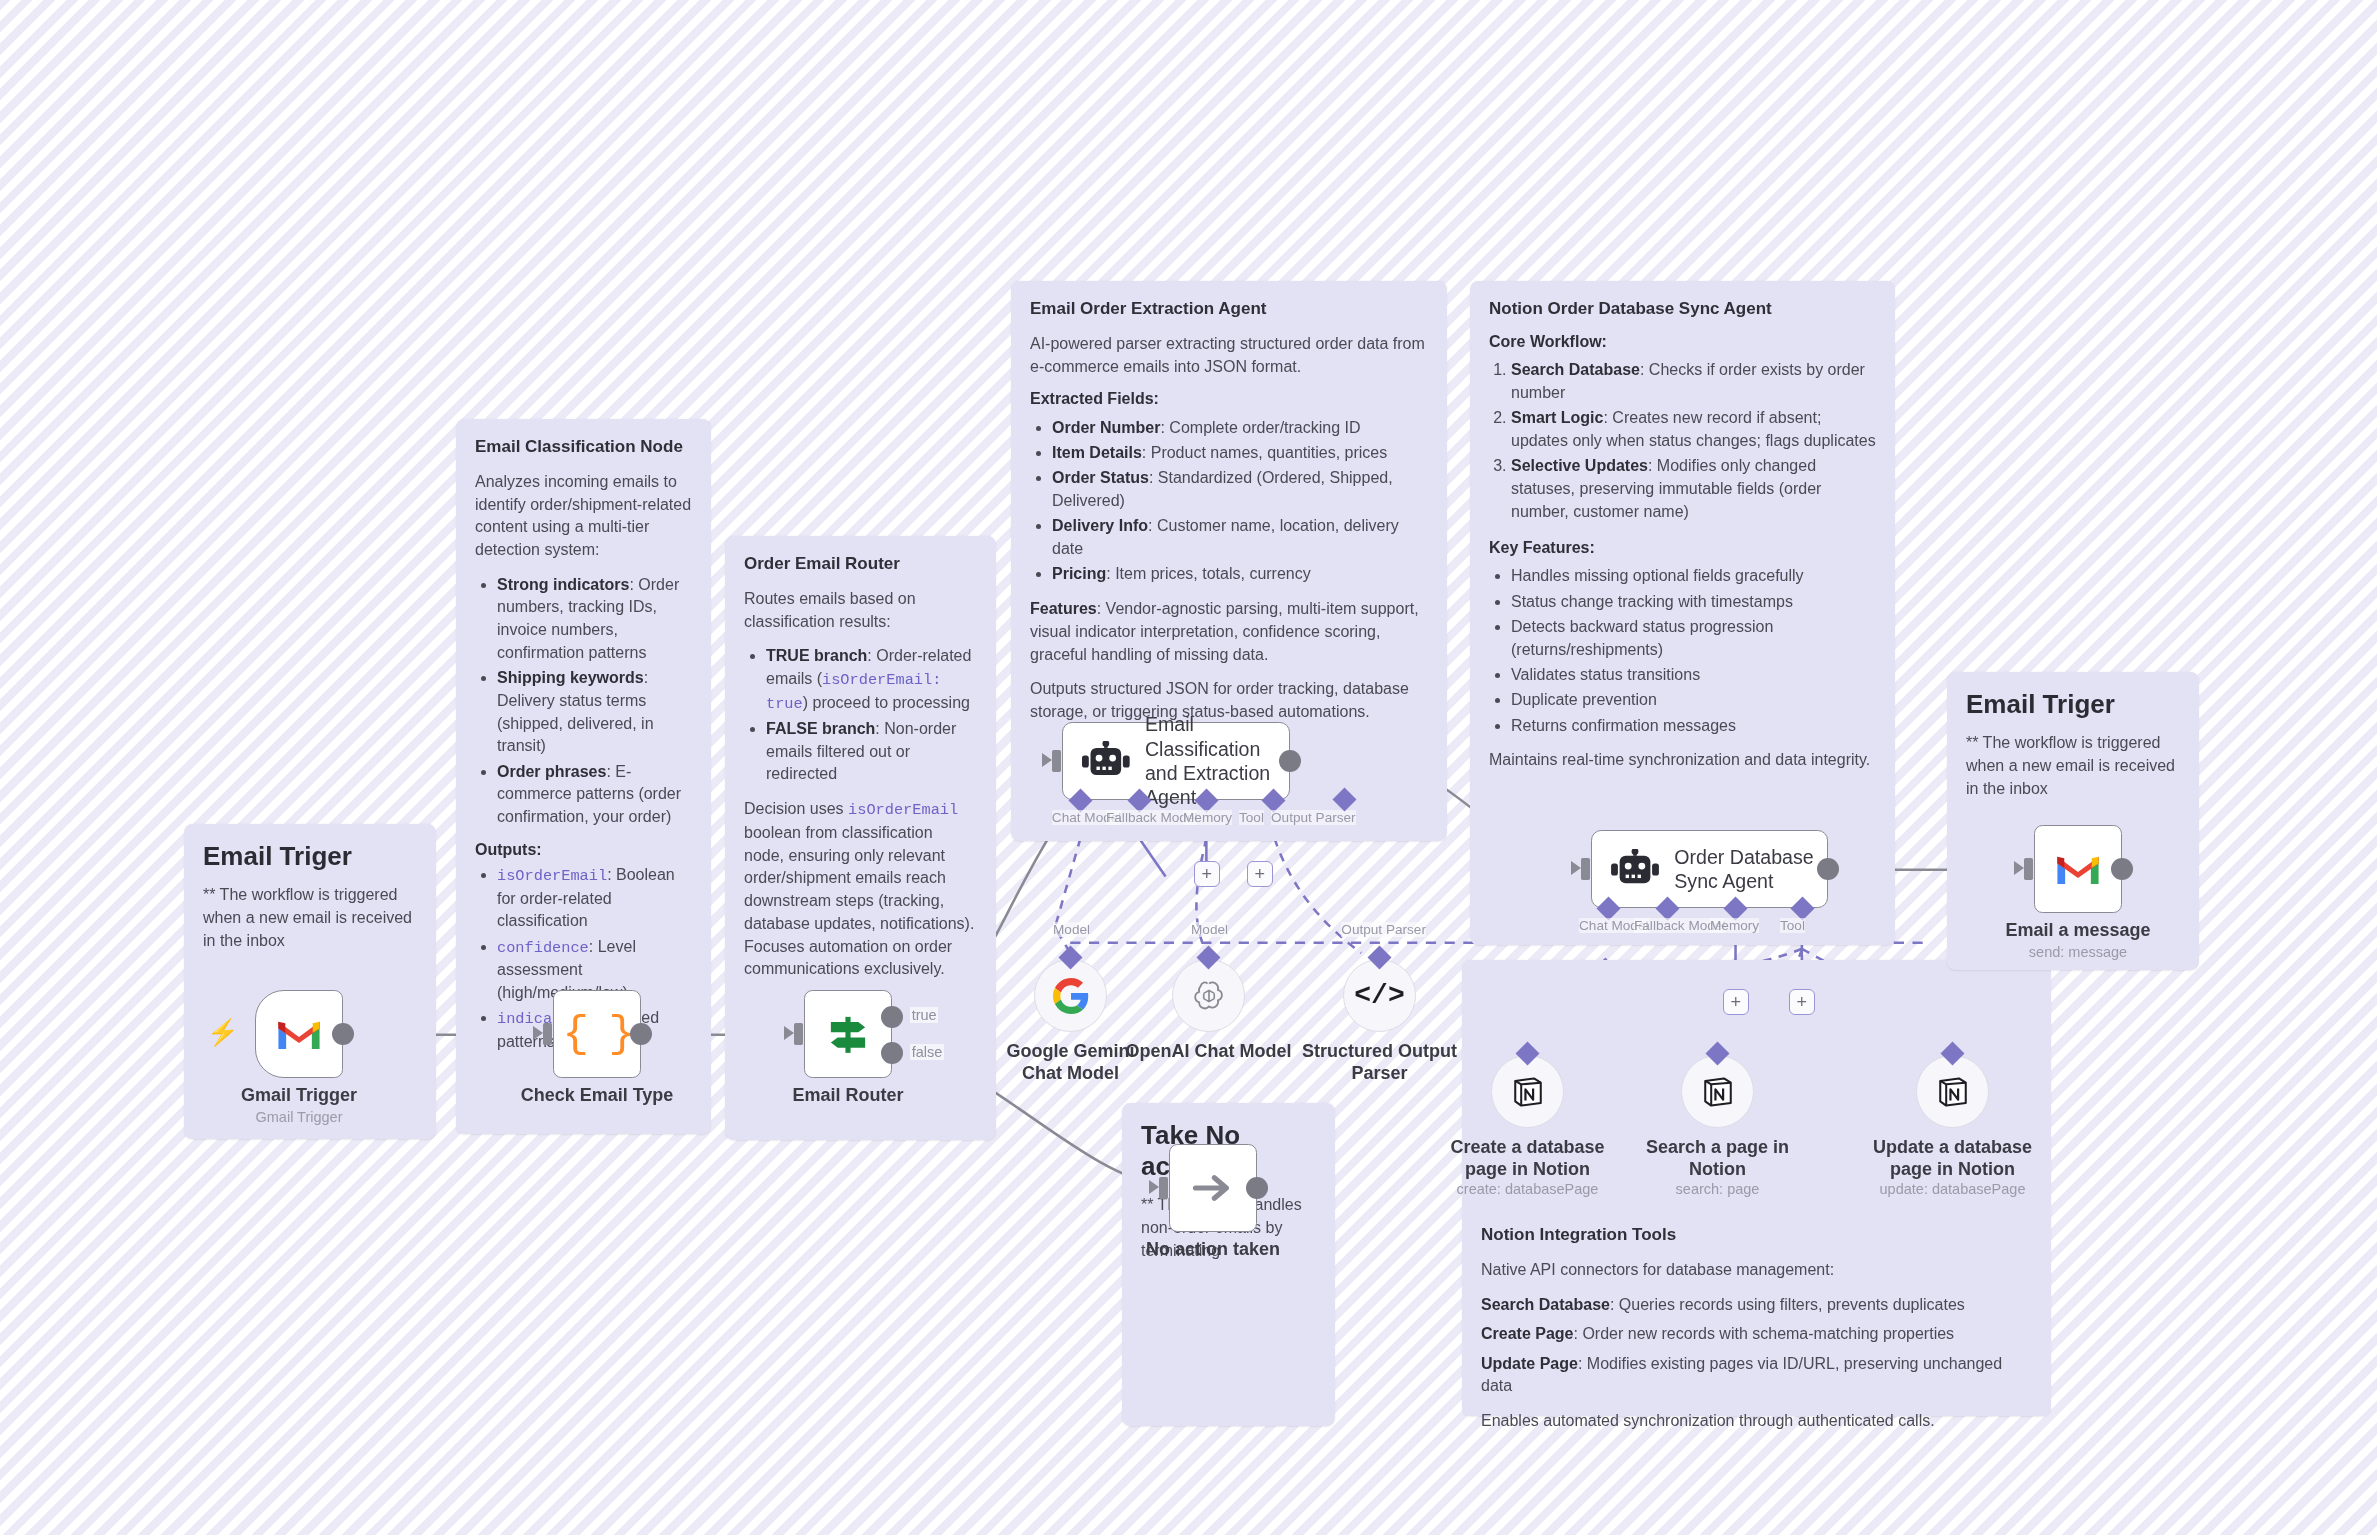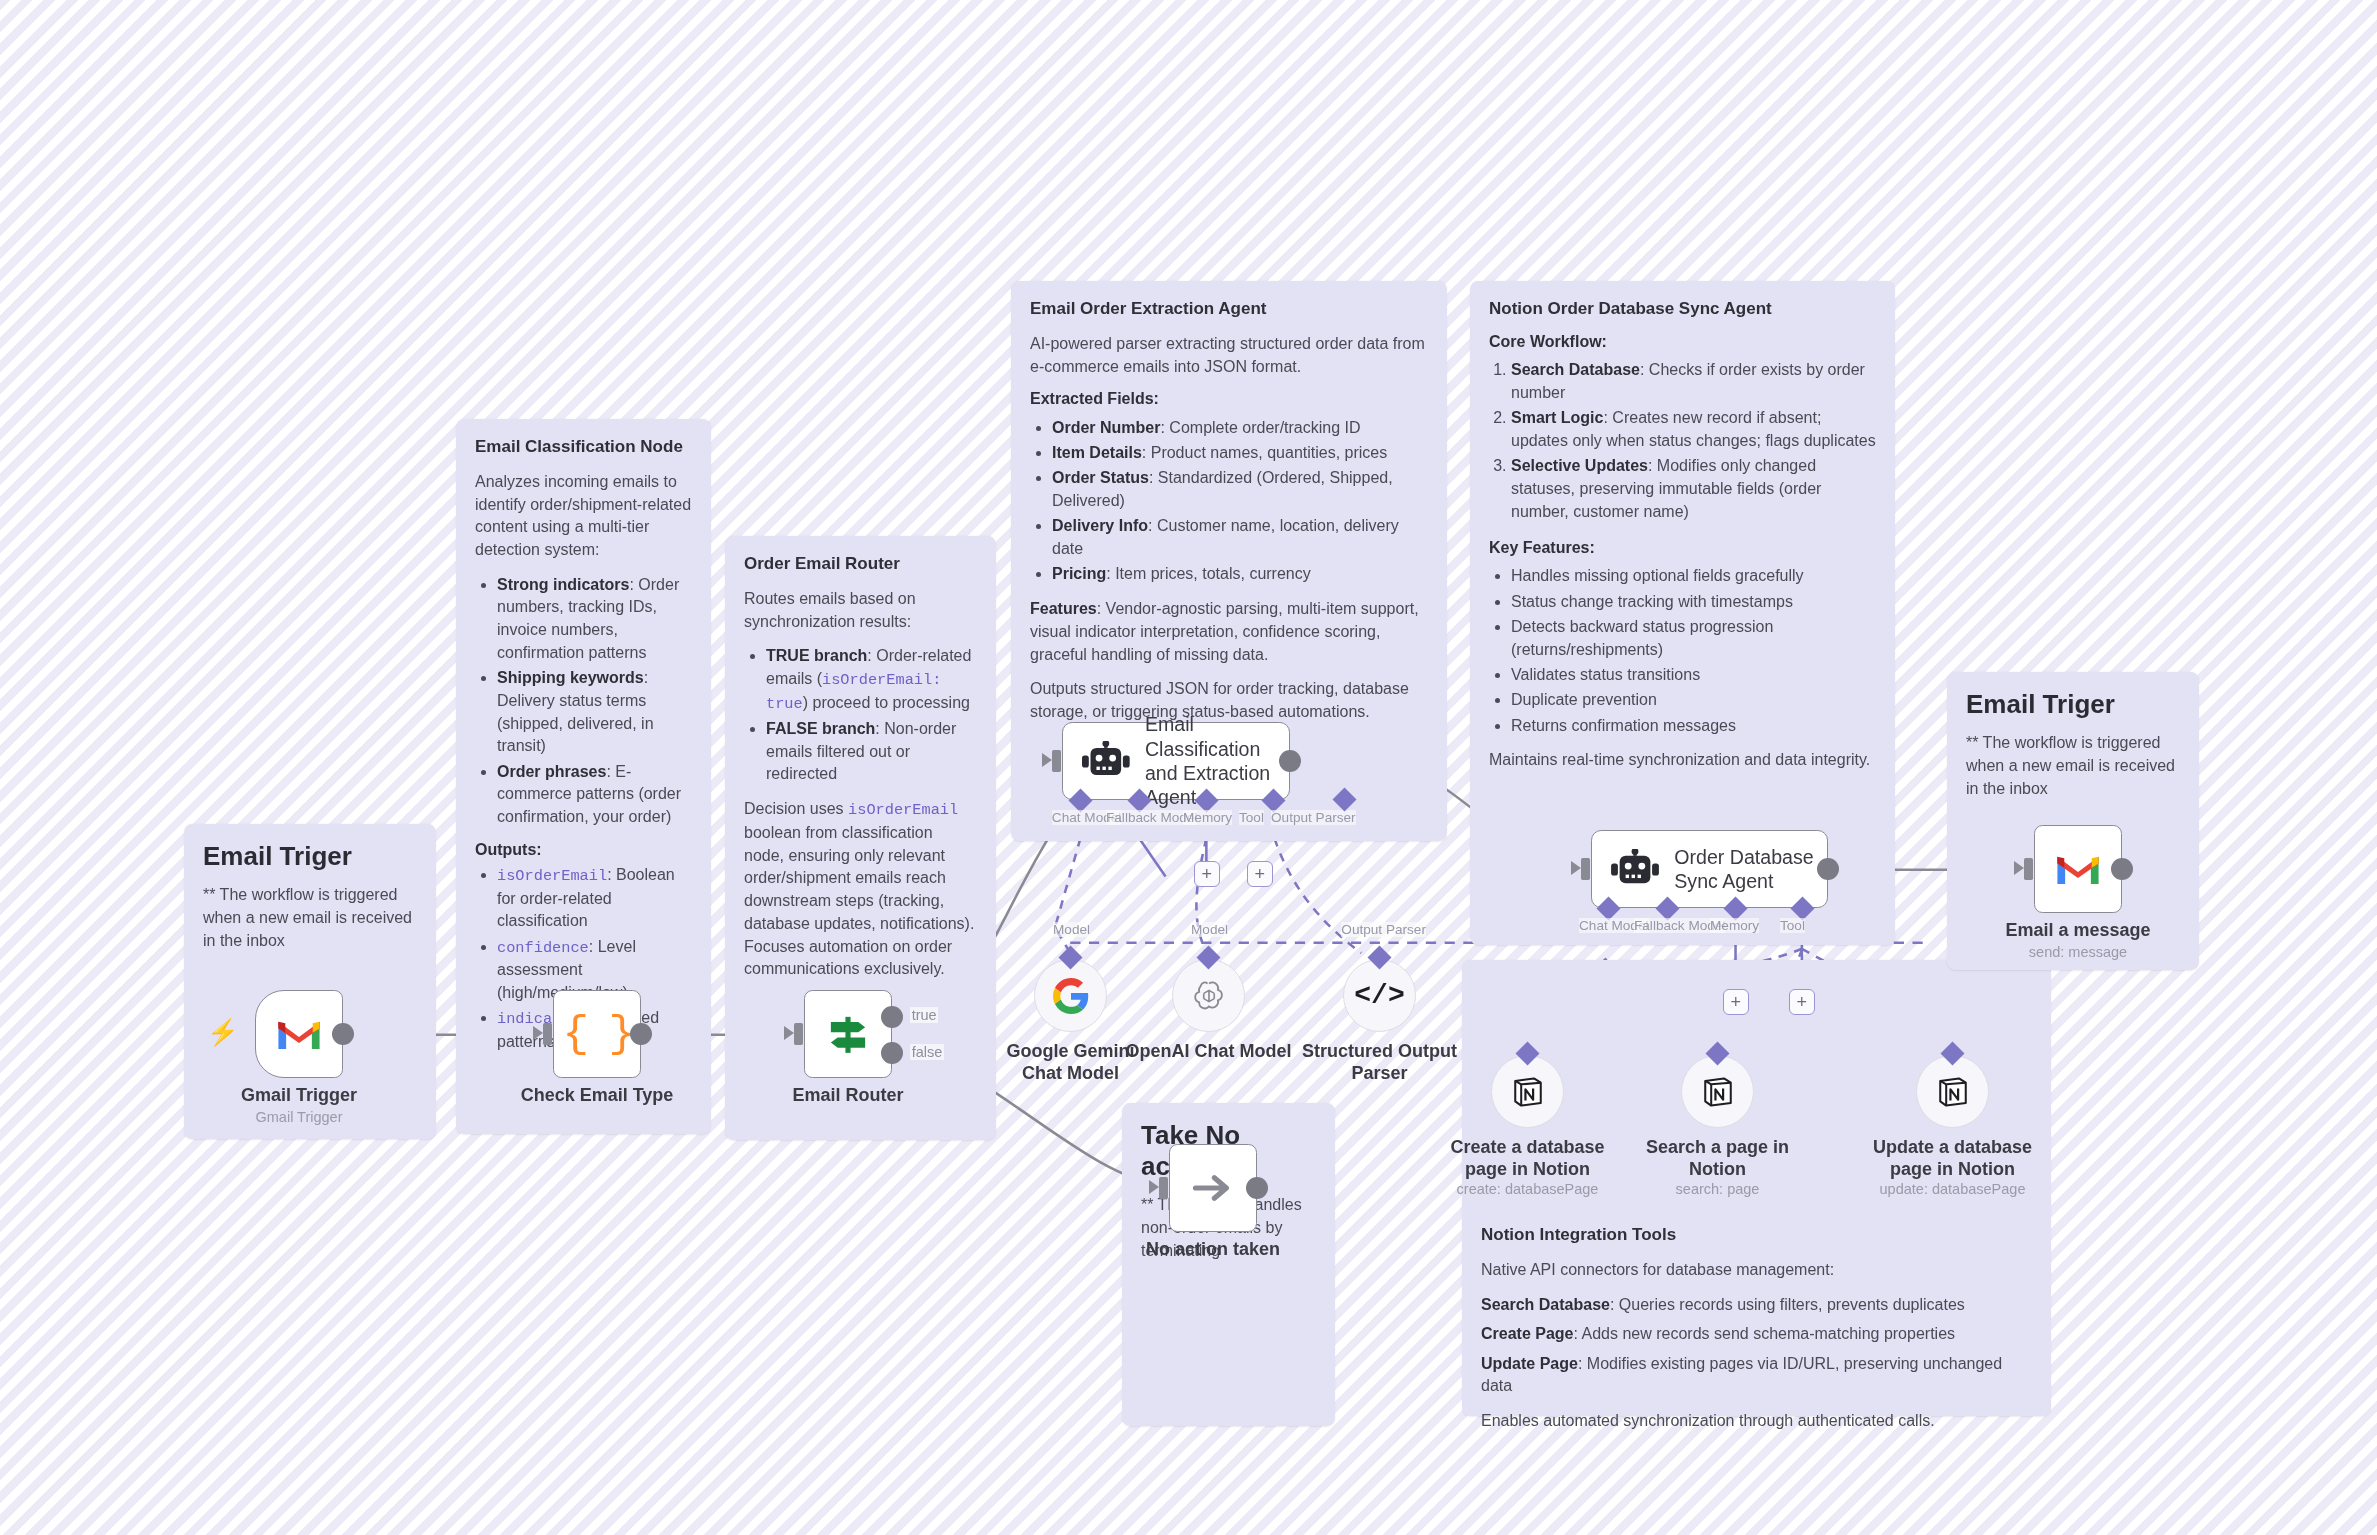--- a/index.html
+++ b/index.html
@@ -182,21 +182,21 @@
     <div class="sub">Outputs:</div>
     <ul>
       <li><span class="mono">isOrderEmail</span><span>: Boolean for order-related classification</span></li>
       <li><span class="mono">confidence</span><span>: Level assessment (high/medium/low)</span></li>
       <li><span class="mono">indicators</span><span>: Matched patterns breakdown</span></li>
     </ul>
   </div>
 
   <div class="note" style="left:725px; top:536px; width:271px; height:604px;">
     <h3>Order Email Router</h3>
-    <p>Routes emails based on synchronization results:</p>
+    <p>Routes emails based on classification results:</p>
     <ul>
       <li><b>TRUE branch</b><span>: Order-related emails (</span><span class="mono">isOrderEmail: true</span><span>) proceed to processing</span></li>
       <li><b>FALSE branch</b><span>: Non-order emails filtered out or redirected</span></li>
     </ul>
     <p><span>Decision uses </span><span class="mono">isOrderEmail</span><span> boolean from classification node, ensuring only relevant order/shipment emails reach downstream steps (tracking, database updates, notifications). Focuses automation on order communications exclusively.</span></p>
   </div>
 
   <div class="note" style="left:1011px; top:281px; width:436px; height:560px;">
     <h3>Email Order Extraction Agent</h3>
     <p>AI-powered parser extracting structured order data from e-commerce emails into JSON format.</p>
@@ -234,21 +234,21 @@
 
   <div class="note" style="left:1122px; top:1103px; width:213px; height:323px;">
     <h2 style="">Take No action</h2>
     <p>** This branch handles non-order emails by terminating</p>
   </div>
 
   <div class="note" style="left:1462px; top:960px; width:589px; height:456px; padding-top:264px;">
     <h3>Notion Integration Tools</h3>
     <p>Native API connectors for database management:</p>
     <p class="tight"><b>Search Database</b><span>: Queries records using filters, prevents duplicates</span></p>
-    <p class="tight"><b>Create Page</b><span>: Adds new records send schema-matching properties</span></p>
+    <p class="tight"><b>Create Page</b><span>: Order new records with schema-matching properties</span></p>
     <p><b>Update Page</b><span>: Modifies existing pages via ID/URL, preserving unchanged data</span></p>
     <p>Enables automated synchronization through authenticated calls.</p>
   </div>
 
   <div class="note" style="left:1947px; top:672px; width:252px; height:298px;">
     <h2>Email Triger</h2>
     <p>** The workflow is triggered when a new email is received in the inbox</p>
   </div>
 
   <div class="node" style="left:255px; top:990px;">

